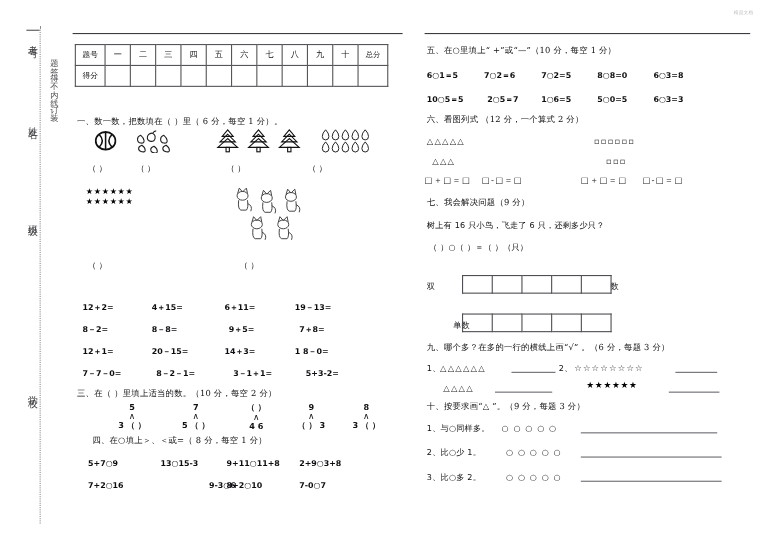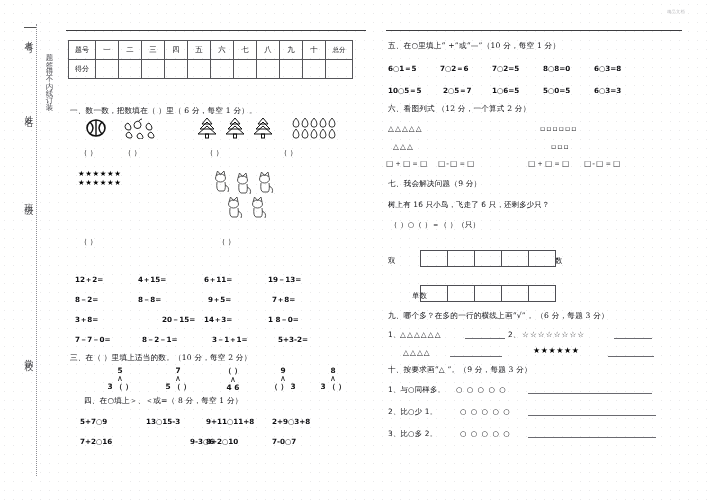--- a/index.html
+++ b/index.html
@@ -309,22 +309,22 @@
   <div class="mono-eq" style="left:75px;  top:275px;">12＋2=</div>
   <div class="mono-eq" style="left:138px; top:275px;text-align:center;">4＋15=</div>
   <div class="mono-eq" style="left:204px; top:275px;">6＋11=</div>
   <div class="mono-eq" style="left:268px; top:275px;">19－13=</div>
 
   <div class="mono-eq" style="left:75px;  top:295px;">8－2=</div>
   <div class="mono-eq" style="left:138px; top:295px;">8－8=</div>
   <div class="mono-eq" style="left:208px; top:295px;">9＋5=</div>
   <div class="mono-eq" style="left:272px; top:295px;">7＋8=</div>
 
-  <div class="mono-eq" style="left:75px;  top:315px;">3＋8=</div>
-  <div class="mono-eq" style="left:138px; top:315px;margin-left:24px;">20－15=</div>
+  <div class="mono-eq" style="left:75px;  top:315px;">12＋1=</div>
+  <div class="mono-eq" style="left:138px; top:315px;">20－15=</div>
   <div class="mono-eq" style="left:204px; top:315px;">14＋3=</div>
   <div class="mono-eq" style="left:268px; top:315px;">1 8－0=</div>
 
   <div class="mono-eq" style="left:75px;  top:335px;">7－7－0=</div>
   <div class="mono-eq" style="left:142px; top:335px;">8－2－1=</div>
   <div class="mono-eq" style="left:212px; top:335px;">3－1＋1=</div>
   <div class="mono-eq" style="left:278px; top:335px;">5+3-2=</div>
 
   <div class="sec-title" style="left:70px; top:353px;">三、在（   ）里填上适当的数。（10 分，每空  2 分）</div>
 

